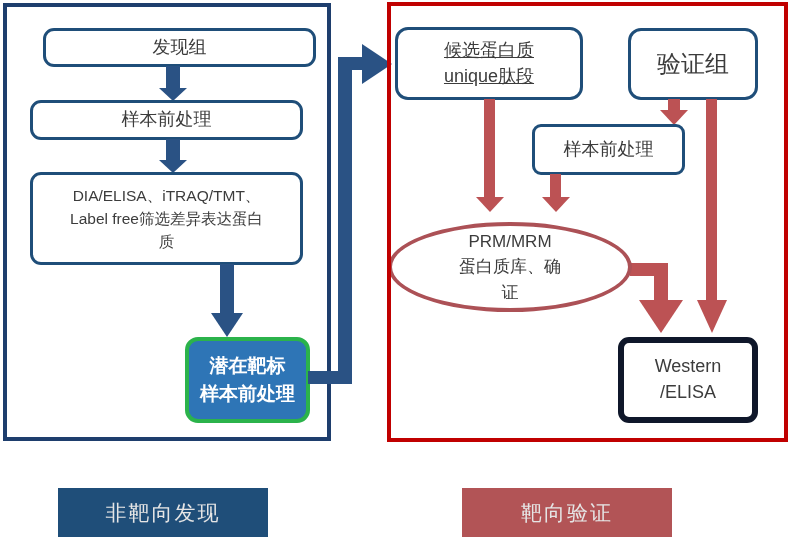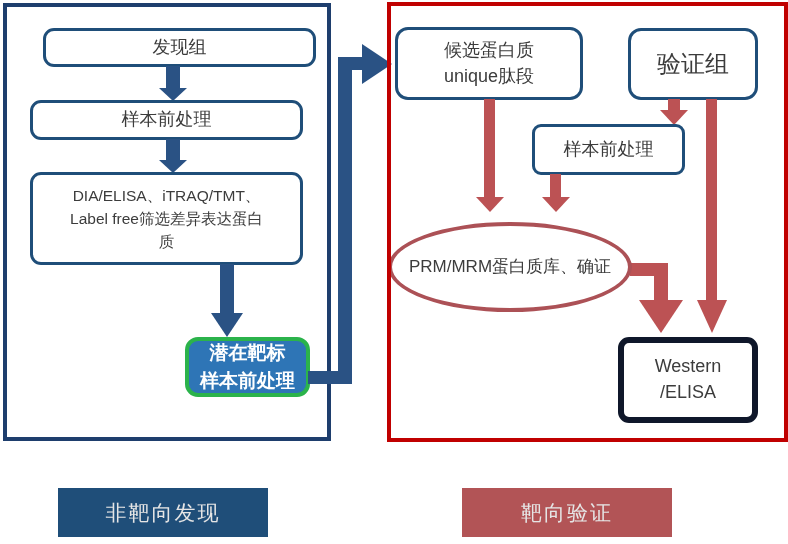--- a/index.html
+++ b/index.html
@@ -11,28 +11,28 @@
   
   .panel-left{left:3px;top:3px;width:328px;height:438px;border:4px solid #1e3e6d;background:#ffffff;z-index:0;}
   .panel-right{left:387px;top:2px;width:401px;height:440px;border:4px solid #c00000;background:transparent;z-index:3;pointer-events:none;}
   
   .rbox{background:#ffffff;border:3px solid #1f4e79;border-radius:11px;display:flex;flex-direction:column;justify-content:center;align-items:center;text-align:center;z-index:1;}
   .rbox .ln{display:block;line-height:1.42;}
   .b-discover{left:30px;top:28px;width:273px;height:39px;font-size:18px;margin-left:13px;}
   .b-prep-l{left:30px;top:100px;width:273px;height:40px;font-size:18px;}
   .b-screen{left:30px;top:172px;width:273px;height:93px;font-size:15.5px;padding:4px 6px;}
   .b-screen .ln{line-height:1.5;}
-  .b-target{left:185px;top:337px;width:125px;height:60px;background:#2e75b6;border:4px solid #2bb34b;border-radius:13px;color:#ffffff;font-size:19px;font-weight:600;}
+  .b-target{left:185px;top:337px;width:125px;height:86px;background:#2e75b6;border:4px solid #2bb34b;border-radius:13px;color:#ffffff;font-size:19px;font-weight:600;}
   .b-target .ln{line-height:1.45;}
-  .b-candidate{left:395px;top:27px;width:188px;height:73px;font-size:18px;border-radius:13px;}
+  .b-candidate{left:395px;top:27px;width:188px;height:73px;font-size:18px;border-radius:13px;text-decoration:underline;}
   .b-validate{left:628px;top:28px;width:130px;height:72px;font-size:24px;border-radius:13px;}
   .b-prep-r{left:532px;top:124px;width:153px;height:51px;font-size:18px;border-radius:9px;}
   .b-western{left:618px;top:337px;width:140px;height:86px;border:6px solid #0f172a;border-radius:11px;font-size:18px;z-index:1;}
   .ellipse{left:388px;top:222px;width:244px;height:90px;border:4px solid #ac5156;border-radius:50%;background:#ffffff;
-    display:flex;flex-direction:row;justify-content:center;align-items:center;text-align:center;font-size:17px;z-index:2;}
+    display:flex;flex-direction:column;justify-content:center;align-items:center;text-align:center;font-size:17px;z-index:2;}
   .ellipse .ln{line-height:1.5;}
   
   .seg-n{background:#2a5284;z-index:1;}
   .seg-m{background:#bc5254;z-index:1;}
   .tri{width:0;height:0;z-index:1;}
   .tri-down-n{border-left:14px solid transparent;border-right:14px solid transparent;border-top:13px solid #2a5284;}
   .tri-down-n-big{border-left:16px solid transparent;border-right:16px solid transparent;border-top:24px solid #2a5284;}
   .tri-right-n{border-top:20px solid transparent;border-bottom:20px solid transparent;border-left:30px solid #2a5284;}
   .tri-down-m{border-left:14px solid transparent;border-right:14px solid transparent;border-top:15px solid #bc5254;}
   .tri-down-m-big{border-left:15px solid transparent;border-right:15px solid transparent;border-top:33px solid #bc5254;}

